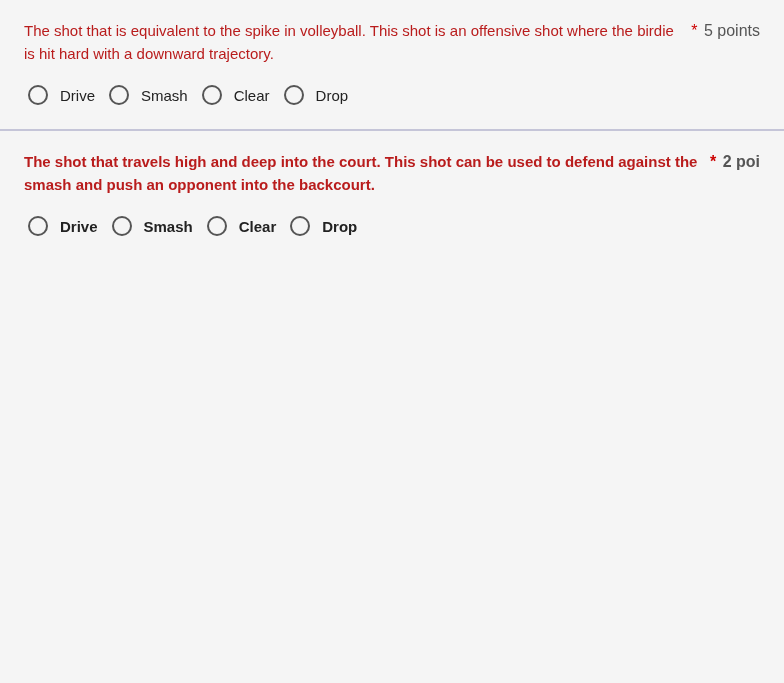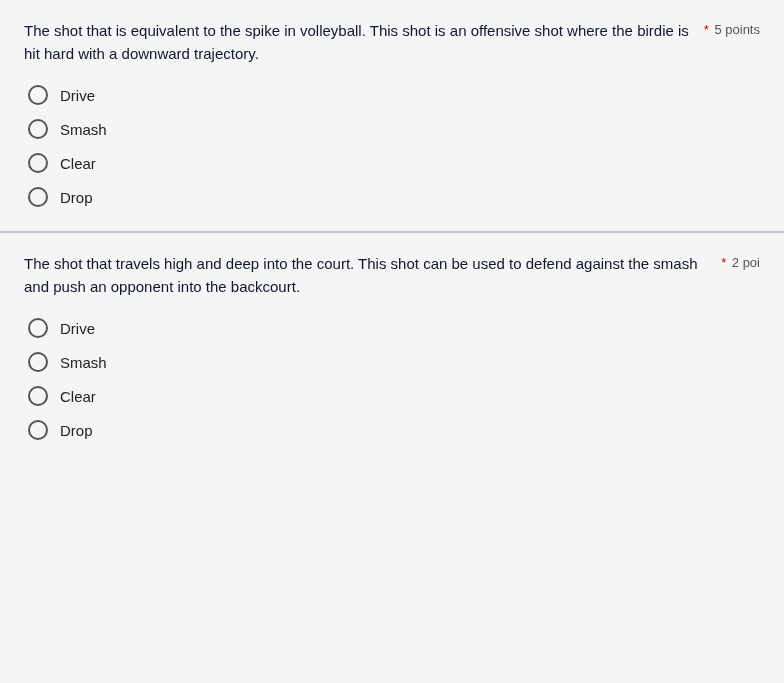--- a/index.html
+++ b/index.html
@@ -23,53 +23,54 @@
     }
 
     .question-block {
       background-color: #f5f5f5;
       padding: 20px 24px 24px 24px;
     }
 
     .question-block + .question-block {
       border-top: 2px solid #c5c5d8;
       padding-top: 20px;
+      font-weight: bold;
     }
 
     .question-header {
       display: flex;
       justify-content: space-between;
       align-items: flex-start;
       margin-bottom: 20px;
     }
 
     .question-text {
       font-size: 15px;
       line-height: 1.5;
-      color: #0f172a;
+      color: #b91c1c;
       flex: 1;
       padding-right: 12px;
     }
 
     .points-label {
-      font-size: 13px;
+      font-size: 16px;
       color: #555;
       white-space: nowrap;
       padding-top: 2px;
     }
 
     .points-asterisk {
       color: #c00;
       margin-right: 2px;
     }
 
     .options-list {
       list-style: none;
       display: flex;
-      flex-direction: column;
+      flex-direction: row;
       gap: 14px;
       padding-left: 4px;
     }
 
     .option-item {
       display: flex;
       align-items: center;
       gap: 12px;
       cursor: pointer;
     }

